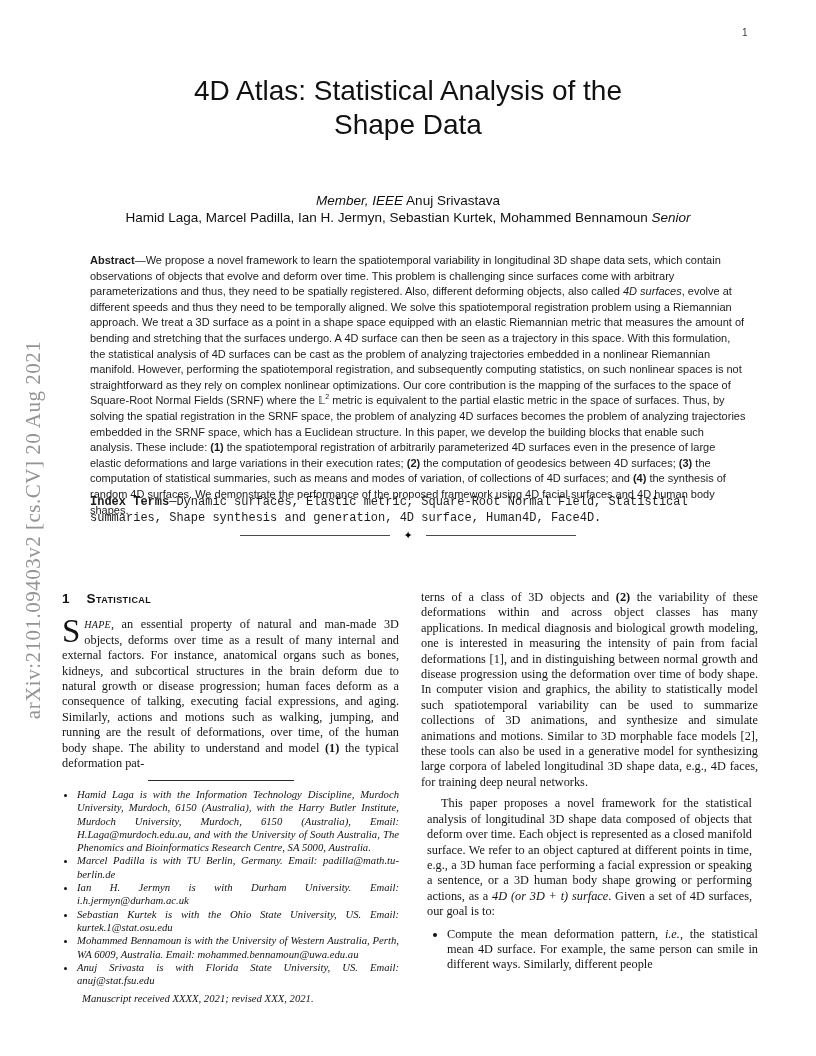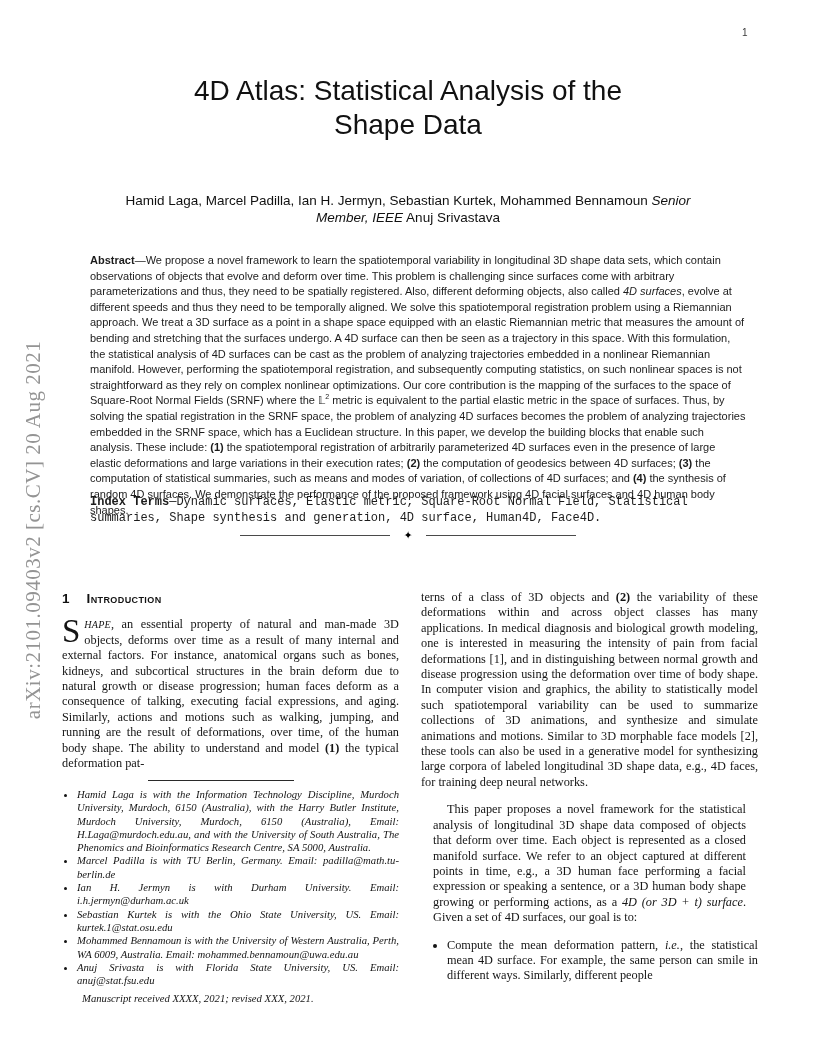--- a/index.html
+++ b/index.html
@@ -120,21 +120,21 @@
   .seg-i { font-style: italic; }
   .seg-smallcaps { font-size: 0.82em; letter-spacing: 0.2px; font-style: italic; }
   .seg-dropcap {
     float: left;
     font-size: 33px;
     line-height: 27px;
     padding: 1px 4px 0 0;
   }
   sup.seg-sup { font-size: 0.65em; line-height: 0; }
   .para { margin: 0; }
-  .para-indent { text-indent: 14px; margin: 12px; }
+  .para-indent { text-indent: 14px; margin: 6px; }
   .goals-list {
     margin: 7px 0 0 0;
     padding-left: 26px;
     list-style: disc;
   }
   .goals-list li { padding-left: 0px; }
   .footnotes {
     position: absolute;
     top: 780px;
     left: 62px;
@@ -167,22 +167,22 @@
   <div class="page-number">1</div>
 
   <div class="arxiv-watermark">arXiv:2101.09403v2  [cs.CV]  20 Aug 2021</div>
 
   <div class="paper-title">
     <div>4D Atlas: Statistical Analysis of the</div>
     <div>Shape Data</div>
   </div>
 
   <div class="authors">
+    <div><span class="seg-i">Member, IEEE</span><span> Anuj Srivastava</span></div>
     <div><span>Hamid Laga, Marcel Padilla, Ian H. Jermyn, Sebastian Kurtek, Mohammed Bennamoun </span><span class="seg-i">Senior</span></div>
-    <div><span class="seg-i">Member, IEEE</span><span> Anuj Srivastava</span></div>
   </div>
 
   <div class="abstract-block">
     <p class="para"><span class="seg-b">Abstract</span><span>—We propose a novel framework to learn the spatiotemporal variability in longitudinal 3D shape data sets, which contain observations of objects that evolve and deform over time. This problem is challenging since surfaces come with arbitrary parameterizations and thus, they need to be spatially registered. Also, different deforming objects, also called </span><span class="seg-i">4D surfaces</span><span>, evolve at different speeds and thus they need to be temporally aligned. We solve this spatiotemporal registration problem using a Riemannian approach. We treat a 3D surface as a point in a shape space equipped with an elastic Riemannian metric that measures the amount of bending and stretching that the surfaces undergo. A 4D surface can then be seen as a trajectory in this space. With this formulation, the statistical analysis of 4D surfaces can be cast as the problem of analyzing trajectories embedded in a nonlinear Riemannian manifold. However, performing the spatiotemporal registration, and subsequently computing statistics, on such nonlinear spaces is not straightforward as they rely on complex nonlinear optimizations. Our core contribution is the mapping of the surfaces to the space of Square-Root Normal Fields (SRNF) where the </span><span>𝕃</span><sup class="seg-sup">2</sup><span> metric is equivalent to the partial elastic metric in the space of surfaces. Thus, by solving the spatial registration in the SRNF space, the problem of analyzing 4D surfaces becomes the problem of analyzing trajectories embedded in the SRNF space, which has a Euclidean structure. In this paper, we develop the building blocks that enable such analysis. These include: </span><span class="seg-b">(1)</span><span> the spatiotemporal registration of arbitrarily parameterized 4D surfaces even in the presence of large elastic deformations and large variations in their execution rates; </span><span class="seg-b">(2)</span><span> the computation of geodesics between 4D surfaces; </span><span class="seg-b">(3)</span><span> the computation of statistical summaries, such as means and modes of variation, of collections of 4D surfaces; and </span><span class="seg-b">(4)</span><span> the synthesis of random 4D surfaces. We demonstrate the performance of the proposed framework using 4D facial surfaces and 4D human body shapes.</span></p>
   </div>
 
   <div class="index-terms-block">
     <p class="para"><span class="seg-b">Index Terms</span><span>—Dynamic surfaces, Elastic metric, Square-Root Normal Field, Statistical summaries, Shape synthesis and generation, 4D surface, Human4D, Face4D.</span></p>
   </div>
 
@@ -190,21 +190,21 @@
     <span class="divider-line"></span>
     <span class="divider-diamond">✦</span>
     <span class="divider-line"></span>
   </div>
 
   <div class="columns">
 
     <div class="col">
       <div class="section-heading">
         <span>1</span>
-        <span class="heading-text">Introduction</span>
+        <span class="heading-text">Statistical</span>
       </div>
       <p class="para intro-paragraph"><span class="seg-dropcap">S</span><span class="seg-smallcaps">HAPE</span><span>, an essential property of natural and man-made 3D objects, deforms over time as a result of many internal and external factors. For instance, anatomical organs such as bones, kidneys, and subcortical structures in the brain deform due to natural growth or disease progression; human faces deform as a consequence of talking, executing facial expressions, and aging. Similarly, actions and motions such as walking, jumping, and running are the result of deformations, over time, of the human body shape. The ability to understand and model </span><span class="seg-b">(1)</span><span> the typical deformation pat-</span></p>
     </div>
 
     <div class="col">
       <p class="para"><span>terns of a class of 3D objects and </span><span class="seg-b">(2)</span><span> the variability of these deformations within and across object classes has many applications. In medical diagnosis and biological growth modeling, one is interested in measuring the intensity of pain from facial deformations [1], and in distinguishing between normal growth and disease progression using the deformation over time of body shape. In computer vision and graphics, the ability to statistically model such spatiotemporal variability can be used to summarize collections of 3D animations, and synthesize and simulate animations and motions. Similar to 3D morphable face models [2], these tools can also be used in a generative model for synthesizing large corpora of labeled longitudinal 3D shape data, e.g., 4D faces, for training deep neural networks.</span></p>
       <p class="para-indent"><span>This paper proposes a novel framework for the statistical analysis of longitudinal 3D shape data composed of objects that deform over time. Each object is represented as a closed manifold surface. We refer to an object captured at different points in time, e.g., a 3D human face performing a facial expression or speaking a sentence, or a 3D human body shape growing or performing actions, as a </span><span class="seg-i">4D (or 3D + t) surface</span><span>. Given a set of 4D surfaces, our goal is to:</span></p>
       <ul class="goals-list">
         <li><span>Compute the mean deformation pattern, </span><span class="seg-i">i.e.</span><span>, the statistical mean 4D surface. For example, the same person can smile in different ways. Similarly, different people</span></li>
       </ul>

